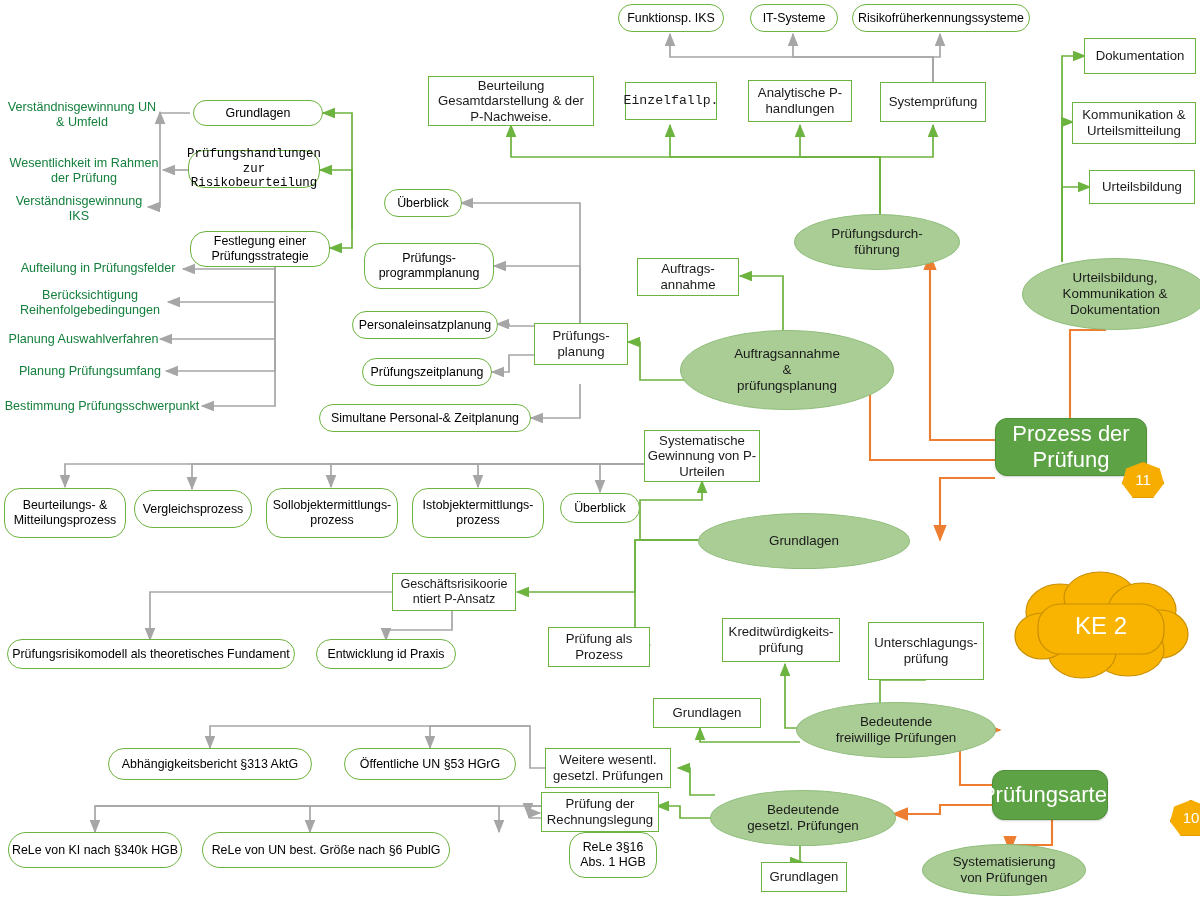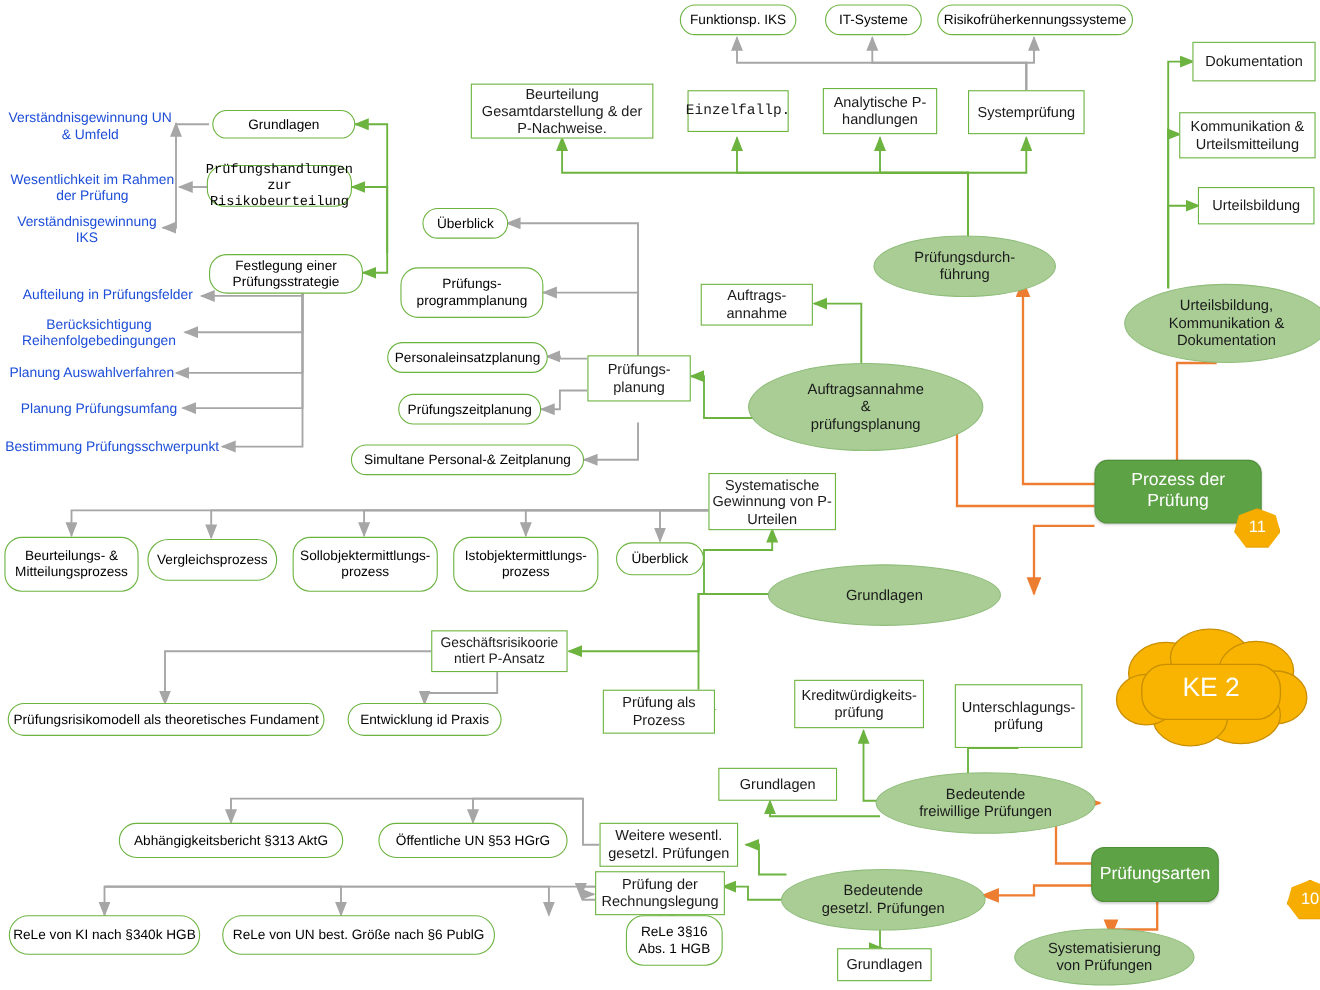--- a/index.html
+++ b/index.html
@@ -14,25 +14,25 @@
   .rect{background:#ffffff;border:1.6px solid #6cb33f;color:#1a1a1a;font-size:13.2px;}
 
   
   .pill{background:#ffffff;border:1.6px solid #6cb33f;color:#000000;font-size:12.4px;border-radius:999px;}
   .pill.sq{border-radius:16px;}
 
   
   .ell{background:#aacd96;border:1.5px solid #8fbd7a;color:#1a1a1a;font-size:13.4px;border-radius:50%;}
 
   
-  .chap{background:#5da345;border:1.6px solid #4e8f38;color:#ffffff;font-size:16px;border-radius:12px;
+  .chap{background:#5da345;border:1.6px solid #4e8f38;color:#ffffff;font-size:22px;border-radius:12px;
         box-shadow:0 1px 2px rgba(0,0,0,.18);}
 
   
-  .plain{color:#1d4ed8;font-size:12.6px;background:transparent;border:0;}
+  .plain{color:#15803d;font-size:12.6px;background:transparent;border:0;}
 
   
   .badge{background:#f6ad00;color:#fff;font-size:15px;z-index:7;border:1px solid #e09b00;
          clip-path:polygon(50% 0%,90% 18%,100% 60%,74% 100%,26% 100%,0% 60%,10% 18%);}
 
   
   .cloud{position:absolute;z-index:6;}
   .cloud .txt{position:absolute;left:0;top:0;width:100%;height:100%;display:flex;align-items:center;
               justify-content:center;color:#ffffff;font-size:24px;}
 </style>

